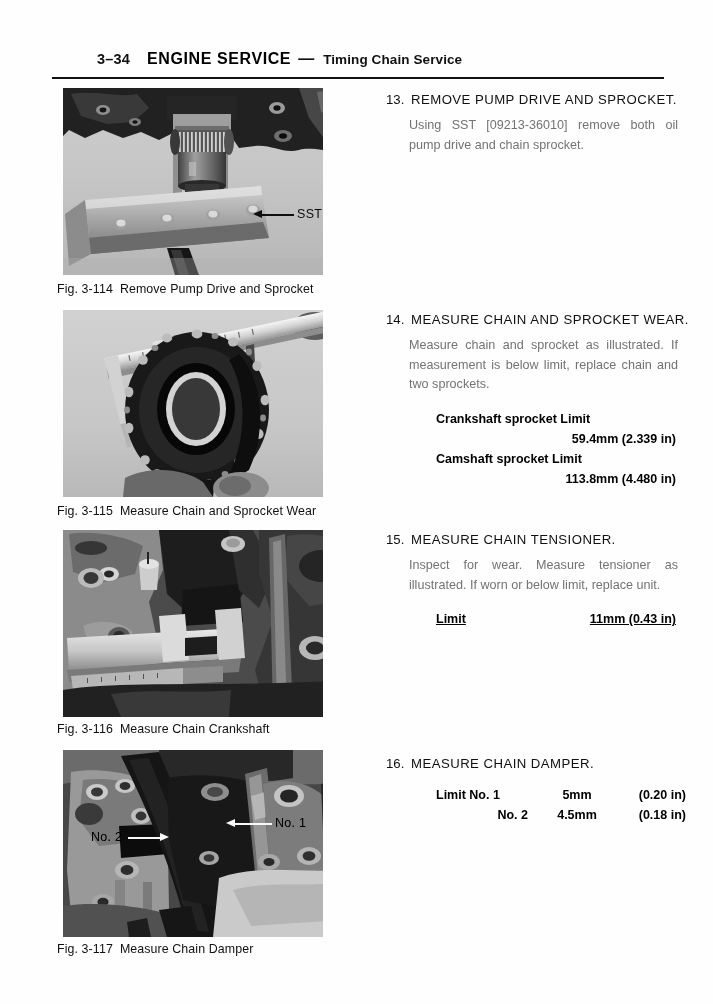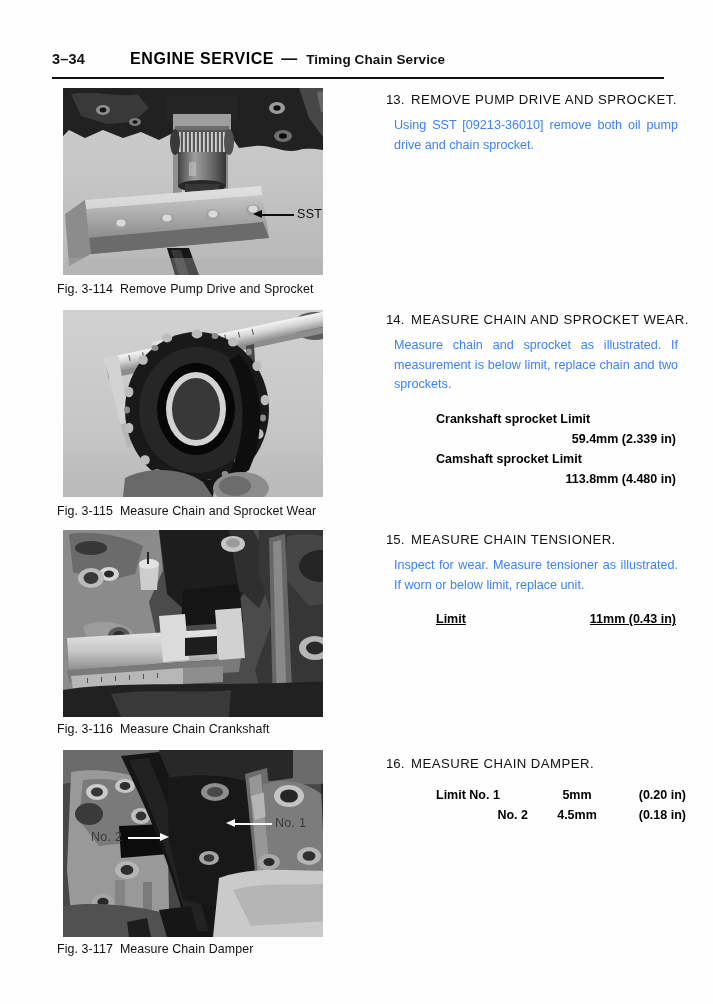--- a/index.html
+++ b/index.html
@@ -31,26 +31,28 @@
     height: 26px;
     display: flex;
     align-items: baseline;
   }
   .folio {
     font-size: 14.5px;
     font-weight: bold;
     letter-spacing: 0.2px;
     color: #111;
     width: 78px;
+    text-align: right;
   }
   .header-title {
     font-size: 16px;
     font-weight: bold;
     letter-spacing: 0.6px;
     color: #000;
+    margin-left: 17px;
   }
   .header-dash {
     font-size: 16px;
     font-weight: bold;
     margin: 0 9px 0 7px;
   }
   .header-sub {
     font-size: 13.5px;
     font-weight: bold;
     letter-spacing: 0.1px;
@@ -99,21 +101,21 @@
 
   
   .callout {
     position: absolute;
     font-size: 12.5px;
     letter-spacing: 0.3px;
     white-space: nowrap;
     pointer-events: none;
   }
   .callout-dark { color: #141414; }
-  .callout-light { color: #404040; }
+  .callout-light { color: #000000; }
   .lead {
     position: absolute;
     height: 1.6px;
   }
   .lead-dark { background: #141414; }
   .lead-light { background: #f2f2f2; }
   .arrowhead {
     position: absolute;
     width: 0; height: 0;
     border-top: 4.5px solid transparent;
@@ -142,25 +144,25 @@
     color: #111;
   }
   .step-num {
     width: 25px;
     flex: 0 0 25px;
     letter-spacing: 0;
   }
   .step-title { white-space: nowrap; }
   .step-body {
     margin-top: 9px;
-    margin-left: 8px;
+    margin-left: 23px;
     font-size: 12.6px;
     line-height: 1.55;
     text-align: justify;
-    color: #3b82f6;
+    color: #737373;
   }
   .spec {
     margin-top: 14px;
     margin-left: 50px;
     font-size: 12.5px;
     font-weight: bold;
     color: #000;
     line-height: 1.62;
   }
   .spec-label { display: block; }

